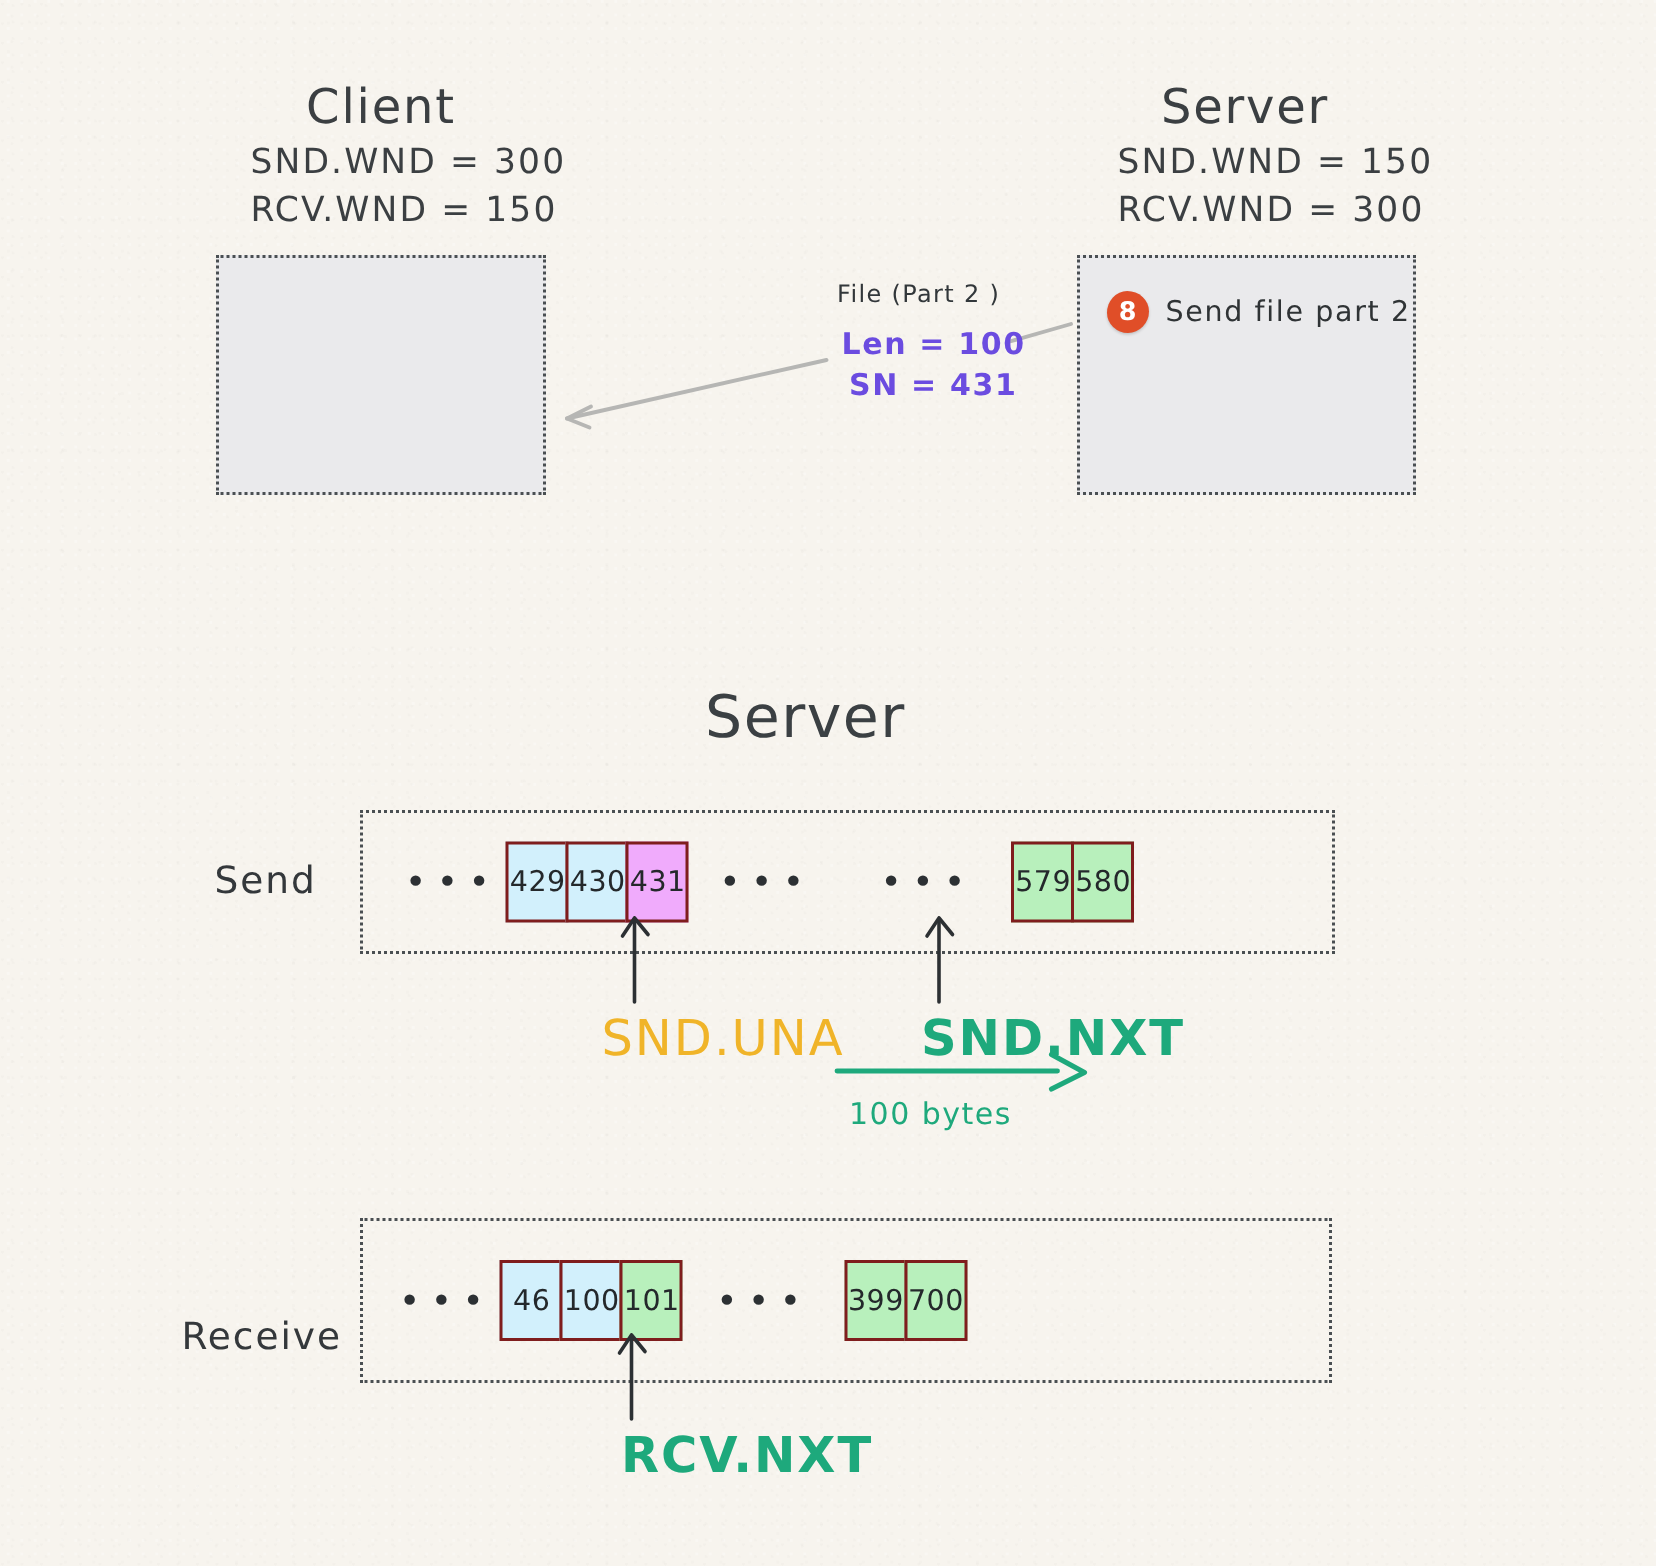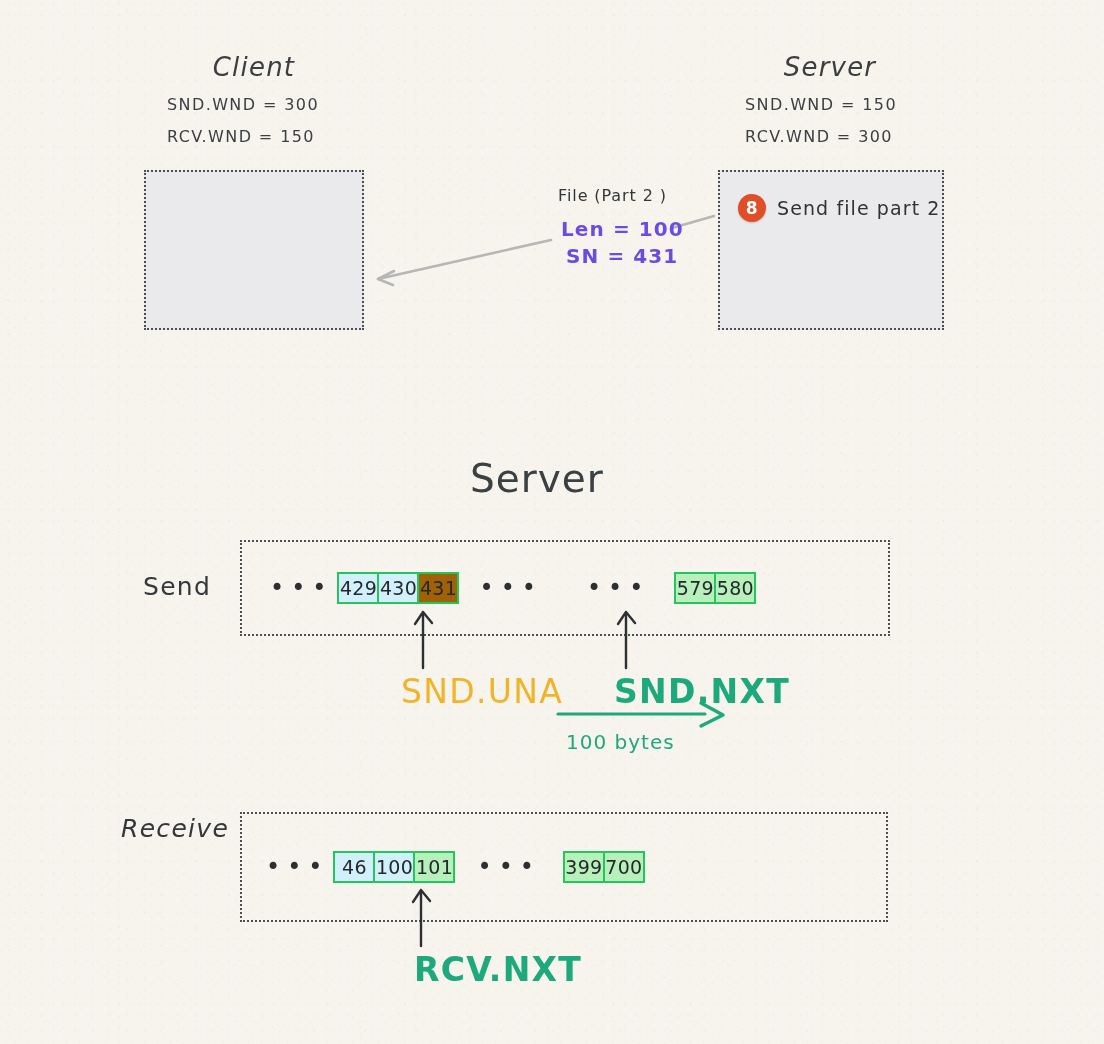--- a/index.html
+++ b/index.html
@@ -29,30 +29,29 @@
     background-size: 13px 13px, 17px 17px, 11px 11px, 19px 19px, 9px 9px;
   }
   .hand {
     font-family: "DejaVu Sans", sans-serif;
     letter-spacing: .5px;
   }
   .abs { position: absolute; }
 
   
   .node-title {
-    font-size: 26px;
+    font-size: 32px;
     color: #3b3f42;
     font-weight: 500;
     letter-spacing: 1.2px;
     text-align: center;
     white-space: nowrap;
-    font-style: italic;
   }
   .wnd-line {
-    font-size: 16px;
+    font-size: 23px;
     color: #3b3f42;
     letter-spacing: 1.4px;
     white-space: nowrap;
   }
 
   
   .endpoint-box {
     background: #eaeaec;
     border: 2px dotted #4a4f52;
     box-sizing: border-box;
@@ -127,34 +126,34 @@
     font-size: 24px;
     letter-spacing: 7px;
     line-height: 1;
     white-space: nowrap;
     padding: 0 4px;
     user-select: none;
   }
   .cellgroup { display: flex; }
   .cell {
     width: 42px;
-    height: 32px;
-    border: 2px solid #22c55e;
+    height: 54px;
+    border: 2px solid #7f1d1d;
     box-sizing: border-box;
     margin-right: -2px;
     display: flex;
     align-items: center;
     justify-content: center;
     font-size: 19px;
     color: #24282b;
     letter-spacing: .3px;
   }
   .cell:last-child { margin-right: 0; }
   .c-blue   { background: #d2f0fc; }
-  .c-yellow { background: #a16207; }
+  .c-yellow { background: #f0abfc; }
   .c-green  { background: #b8f0bc; }
 
   
   .ptr-label {
     font-size: 33px;
     letter-spacing: 1.3px;
     white-space: nowrap;
     margin-left: 46px;
   }
   .amber { color: #f0b429; }
@@ -232,21 +231,21 @@
   <path d="M 18 4 L 10 16 M 18 4 L 27 15" stroke="#2c3033" stroke-width="2.4" fill="none" stroke-linecap="round"></path>
 </svg>
 <div class="abs hand ptr-label teal" style="left:568px; top:672px;">SND.NXT</div>
 
 <svg class="abs" style="left:555px; top:700px; width:180px; height:32px;">
   <line x1="3" y1="14" x2="150" y2="14" stroke="#1ea97c" stroke-width="3.2" stroke-linecap="round"></line>
   <path d="M 146 3 L 168 15 L 146 26" stroke="#1ea97c" stroke-width="3.4" fill="none" stroke-linecap="round" stroke-linejoin="round"></path>
 </svg>
 <div class="abs hand byte-label" style="left:566px; top:730px;">100 bytes</div>
 
-<div class="abs hand strip-label" style="left:121px; top:814px;font-style:italic;">Receive</div>
+<div class="abs hand strip-label" style="left:121px; top:876px;">Receive</div>
 
 <div class="abs strip" style="left:240px; top:812px; width:648px; height:110px;">
   <div style="display:flex; align-items:center; padding-left:20px;">
     <span class="hand ellipsis">•••</span>
     <div class="cellgroup">
       <div class="cell hand c-blue">46</div>
       <div class="cell hand c-blue">100</div>
       <div class="cell hand c-green">101</div>
     </div>
     <span class="hand ellipsis" style="margin:0 18px;">•••</span>

